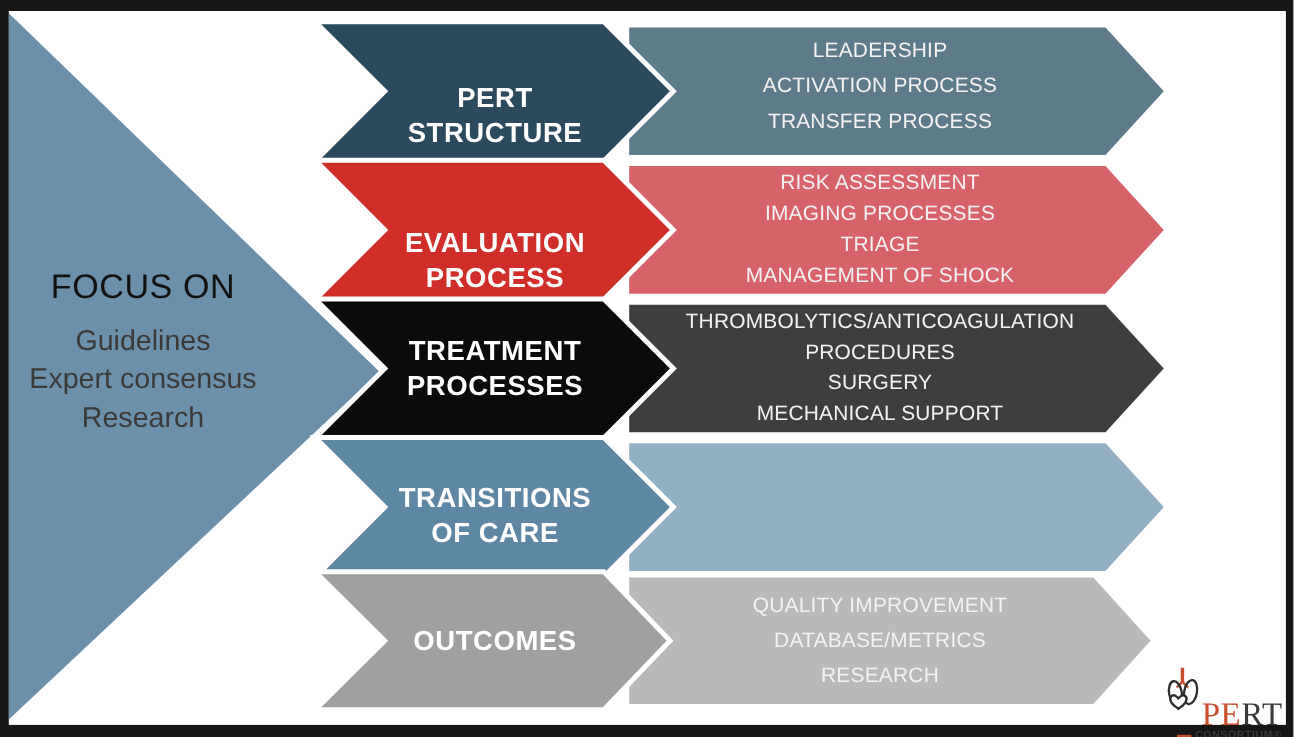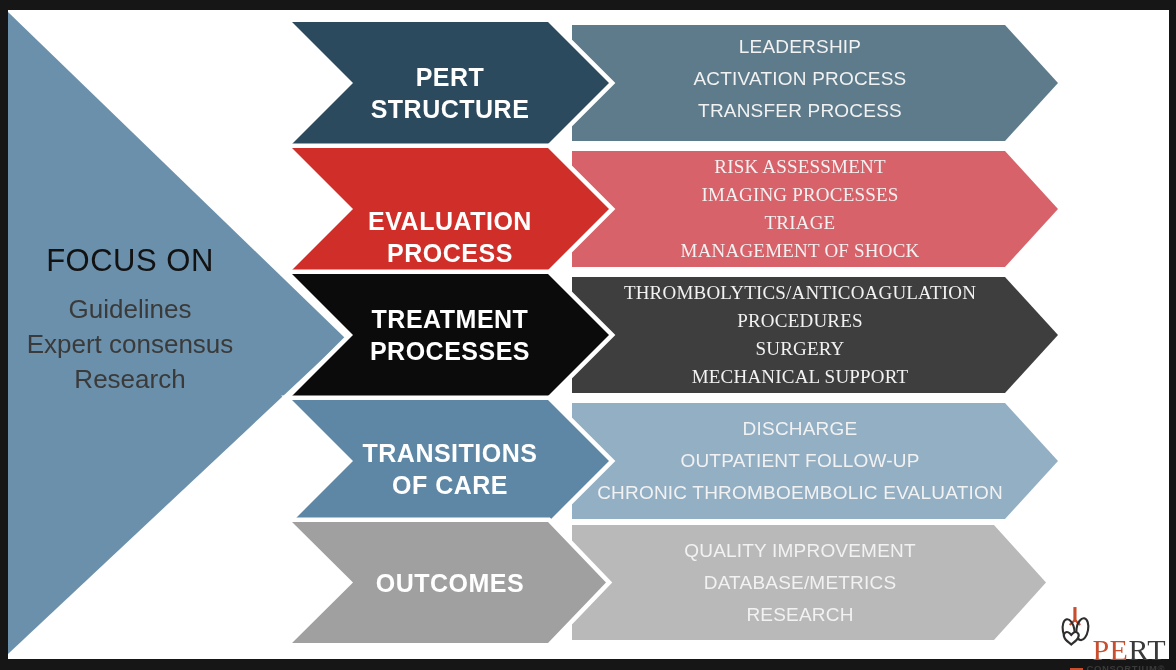--- a/index.html
+++ b/index.html
@@ -47,21 +47,21 @@
 
   
   .detail{
     position:absolute;left:566px;width:452px;
     display:flex;flex-direction:column;align-items:center;justify-content:center;
     text-align:center;
     font-size:19px;color:#f2f2f2;letter-spacing:.2px;
   }
   .detail .dline{white-space:nowrap;}
   .detail.l3 .dline{line-height:32px;}
-  .detail.l4 .dline{line-height:28px;font-family:Liberation Serif, serif;}
+  .detail.l4 .dline{line-height:28px;}
 
   
   .logo{position:absolute;left:1030px;top:577px;width:128px;}
   .logo-top{display:flex;align-items:center;justify-content:flex-end;}
   .logo-name{
     font-family:"Liberation Serif", serif;
     font-size:30px;line-height:30px;letter-spacing:.5px;margin-top:48px;
   }
   .logo-sub{
     display:flex;align-items:center;justify-content:flex-end;gap:3px;
@@ -104,21 +104,21 @@
         <div class="focus-title">
           <div>FOCUS ON</div>
         </div>
         <div class="focus-items">
           <div>Guidelines</div>
           <div>Expert consensus</div>
           <div>Research</div>
         </div>
       </div>
 
-      <div class="mid-label" style="top:12px;height:142px">PERT STRUCTURE</div>
+      <div class="mid-label" style="top:24px;height:142px">PERT STRUCTURE</div>
       <div class="mid-label" style="top:154px;height:146px">EVALUATION PROCESS</div>
       <div class="mid-label" style="top:264px;height:122px">TREATMENT PROCESSES</div>
       <div class="mid-label" style="top:390px;height:138px">TRANSITIONS OF CARE</div>
       <div class="mid-label" style="top:512px;height:121px">OUTCOMES</div>
 
       <div class="detail l3" style="top:11px;height:116px">
         <div class="dline">LEADERSHIP</div>
         <div class="dline">ACTIVATION PROCESS</div>
         <div class="dline">TRANSFER PROCESS</div>
       </div>
@@ -126,25 +126,20 @@
         <div class="dline">RISK ASSESSMENT</div>
         <div class="dline">IMAGING PROCESSES</div>
         <div class="dline">TRIAGE</div>
         <div class="dline">MANAGEMENT OF SHOCK</div>
       </div>
       <div class="detail l4" style="top:267px;height:116px">
         <div class="dline">THROMBOLYTICS/ANTICOAGULATION</div>
         <div class="dline">PROCEDURES</div>
         <div class="dline">SURGERY</div>
         <div class="dline">MECHANICAL SUPPORT</div>
-      </div>
-      <div class="detail l3" style="top:393px;height:116px">
-        <div class="dline">DISCHARGE</div>
-        <div class="dline">OUTPATIENT FOLLOW-UP</div>
-        <div class="dline">CHRONIC THROMBOEMBOLIC EVALUATION</div>
       </div>
       <div class="detail l3" style="top:515px;height:115px">
         <div class="dline">QUALITY IMPROVEMENT</div>
         <div class="dline">DATABASE/METRICS</div>
         <div class="dline">RESEARCH</div>
       </div>
 
       <div class="logo">
         <div class="logo-top">
           <svg width="32" height="40" viewBox="0 0 30 38">

